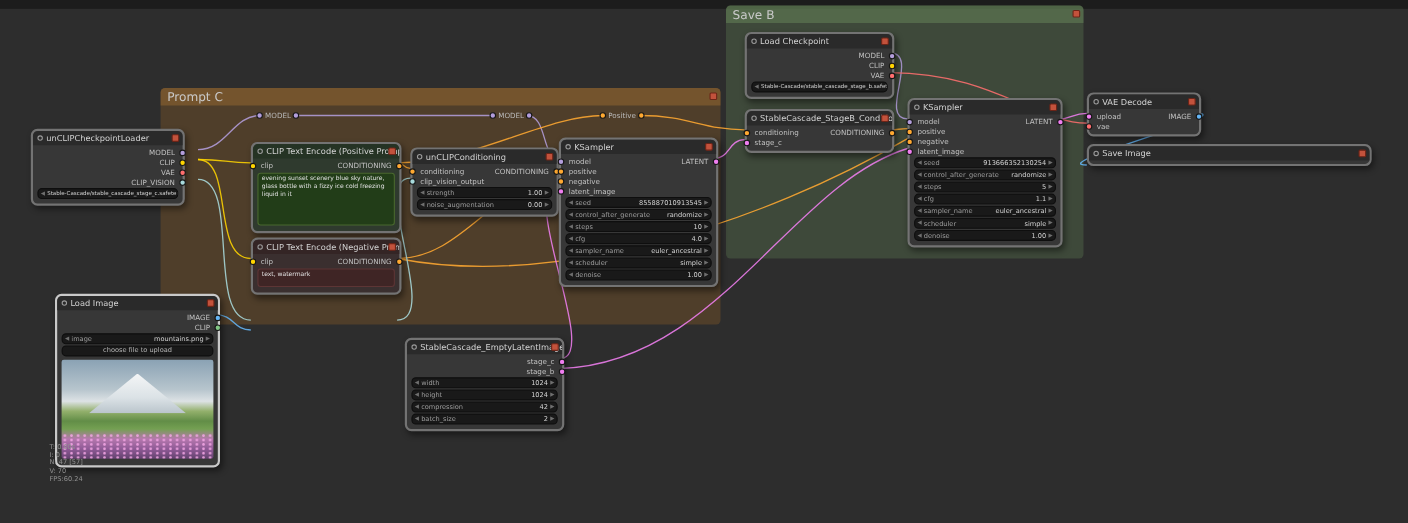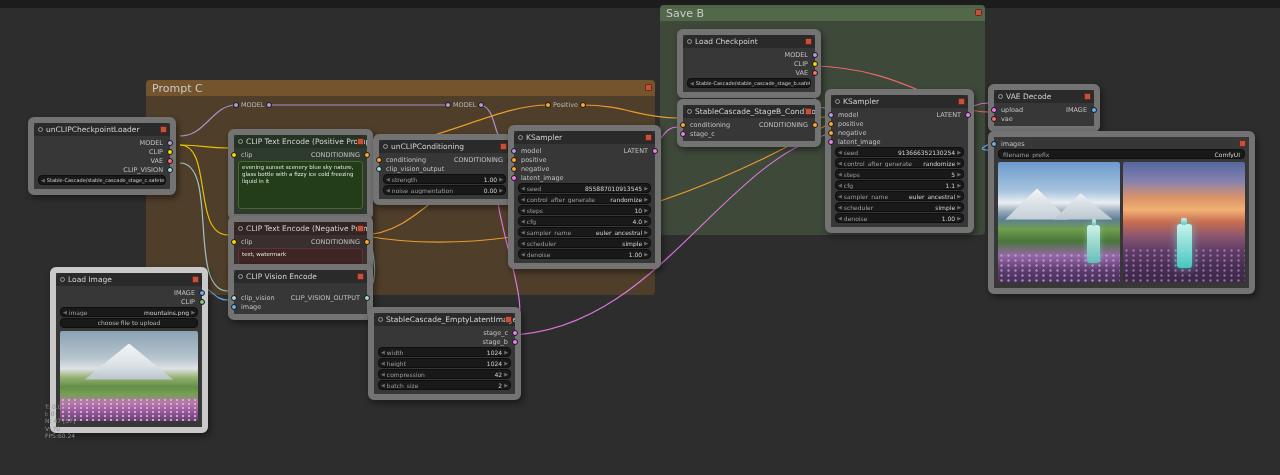--- a/index.html
+++ b/index.html
@@ -9,21 +9,21 @@
   .group{position:absolute;border-radius:4px;z-index:0}
   .gh{height:16px;display:flex;align-items:center;padding:0 6px;font-size:11px;color:#c9c9c9;border-radius:4px 4px 0 0}
   #g-stagec{left:146px;top:80px;width:509px;height:215px;background:rgba(136,92,40,.38)}
   #g-stagec .gh{background:rgba(148,102,48,.55)}
   #g-stageb{left:660px;top:5px;width:325px;height:230px;background:rgba(86,112,76,.42)}
   #g-stageb .gh{background:rgba(100,130,88,.55)}
   
   .wires{position:absolute;left:0;top:0;z-index:1}
   .wires path{fill:none;stroke-width:1.2;opacity:.88}
   
-  .node{position:absolute;background:#373737;border:6px solid #737373;border-radius:6px;
+  .node{position:absolute;background:#373737;border:2px solid #737373;border-radius:6px;
         box-shadow:2px 3px 6px rgba(0,0,0,.45);z-index:2;padding-bottom:3px;color:#c5c5c5}
   .nt{height:13px;display:flex;align-items:center;gap:3px;padding:0 14px 0 4px;font-size:7.5px;color:#d2d2d2;
       background:#2a2a2a;border-radius:5px 5px 0 0;white-space:nowrap;overflow:hidden}
   .tdot{width:5px;height:5px;border:1px solid #9a9a9a;border-radius:50%;flex:none;box-sizing:border-box}
   .badge{position:absolute;top:3px;right:3px;width:7px;height:7px;border-radius:1.5px;background:#c2523c;border:1px solid #6d2417;box-sizing:border-box;z-index:3}
   .gh .badge{top:4px}
   .body{padding-top:2px}
   .io{position:relative;height:9px;display:flex;align-items:center;padding:0 7px;font-size:6.5px;color:#c0c0c0}
   .io .l{white-space:nowrap}
   .io .r{margin-left:auto;white-space:nowrap}
@@ -223,40 +223,20 @@
       <div class="io">
         <span class="dot i" style="background:#FFD500"></span>
         <span class="l">clip</span>
         <span class="r">CONDITIONING</span>
         <span class="dot o" style="background:#FFA931"></span>
       </div>
       <div class="ta">text, watermark</div>
     </div>
   </div>
 
-  <div class="node" style="left:228px;top:264px;width:133px">
-    <div class="nt">
-      <span class="tdot"></span>
-      <span>CLIP Vision Encode</span>
-    </div>
-    <div class="badge"></div>
-    <div class="body">
-      <div class="sp"></div>
-      <div class="io">
-        <span class="dot i" style="background:#A8DADC"></span>
-        <span class="l">clip_vision</span>
-        <span class="r">CLIP_VISION_OUTPUT</span>
-        <span class="dot o" style="background:#A8DADC"></span>
-      </div>
-      <div class="io">
-        <span class="dot i" style="background:#64B5F6"></span>
-        <span class="l">image</span>
-      </div>
-    </div>
-  </div>
 
   <div class="node" style="left:373px;top:134px;width:131px">
     <div class="nt">
       <span class="tdot"></span>
       <span>unCLIPConditioning</span>
     </div>
     <div class="badge"></div>
     <div class="body">
       <div class="io">
         <span class="dot i" style="background:#FFA931"></span>
@@ -484,43 +464,25 @@
         <span class="dot o" style="background:#64B5F6"></span>
       </div>
       <div class="io">
           <span class="dot i" style="background:#FF6E6E"></span>
           <span class="l">vae</span>
         </div>
     </div>
   </div>
 
   <div class="node" style="left:988px;top:131px;width:255px">
-    <div class="badge"></div>
-    <div class="body">
-      <div class="io">
-          <span class="dot i" style="background:#64B5F6"></span>
-          <span class="l">images</span>
-        </div>
-      <div class="wid">
-        <span class="wl">filename_prefix</span>
-        <span class="wv">ComfyUI</span>
-      </div>
-      <div class="prevrow">
-        <div class="prev" id="p-s1">
-          <div class="mtn"></div>
-          <div class="mtn2"></div>
-          <div class="flowers"></div>
-          <div class="bottle"></div>
-        </div>
-        <div class="prev" id="p-s2">
-          <div class="flowers"></div>
-          <div class="bottle"></div>
-        </div>
-      </div>
-    </div>
+    <div class="nt">
+      <span class="tdot"></span>
+      <span>Save Image</span>
+    </div>
+    <div class="badge"></div>
   </div>
 
   <div class="node" style="left:368px;top:307px;width:141px">
     <div class="nt">
       <span class="tdot"></span>
       <span>StableCascade_EmptyLatentImage</span>
     </div>
     <div class="badge"></div>
     <div class="body">
       <div class="io">

